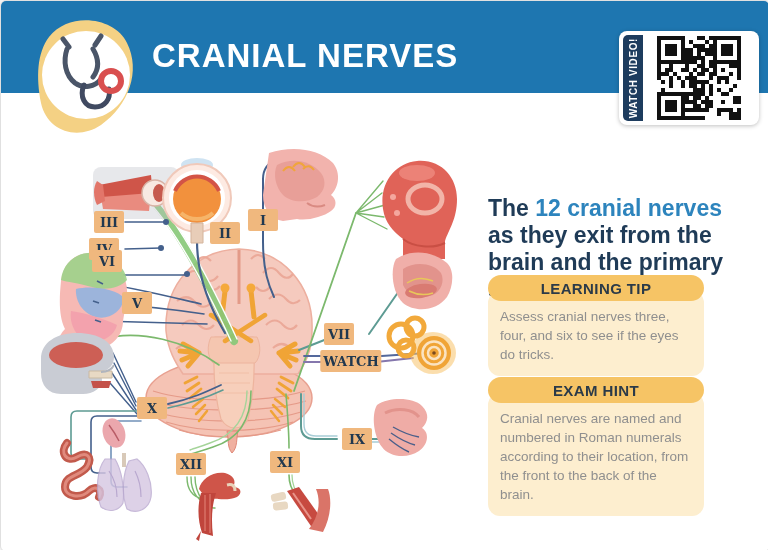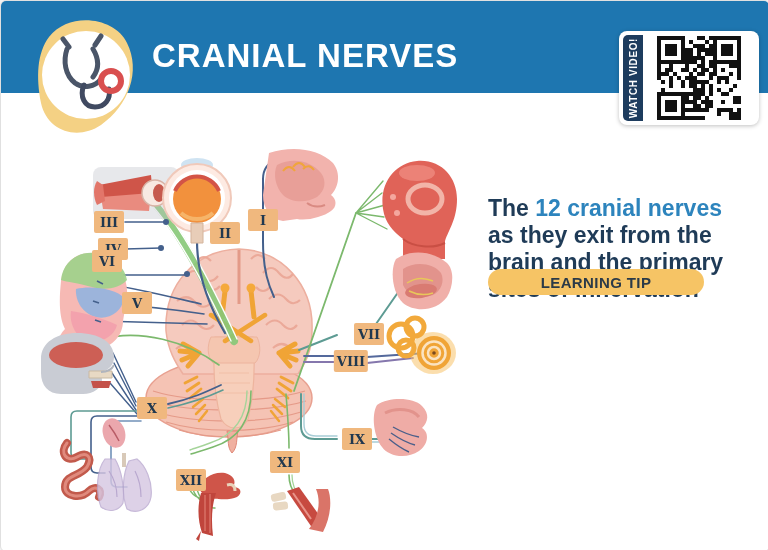--- a/index.html
+++ b/index.html
@@ -20,21 +20,21 @@
   
   .intro{position:absolute;left:487px;top:170px;width:258px;font-size:23px;line-height:27px;
          color:#1f3b57;font-weight:600;margin-top:24px;}
   .intro .hl{color:#2d84bd;font-weight:bold;}
   .tipbox{position:absolute;left:487px;width:216px;}
   .tipbox .pill{position:relative;z-index:2;background:#f6c465;border-radius:14px;height:26px;
                 display:flex;align-items:center;justify-content:center;font-weight:bold;
                 font-size:15px;color:#2b3a48;letter-spacing:.4px;}
   .tipbox .body{position:relative;z-index:1;margin-top:-10px;background:#fdeecf;border-radius:12px;
                 padding:16px 12px 12px 12px;font-size:13.5px;line-height:19px;color:#8f8f8f;}
-  #learning-tip{top:268px;border-radius:24px;}
+  #learning-tip{top:274px;border-radius:24px;}
   #exam-hint{top:376px;}
   
   #diagram{position:absolute;left:0;top:100px;width:480px;height:450px;}
   .nerve-label{position:absolute;transform:translate(-50%,-50%);background:#f0b87e;
                color:#21384f;font-family:"DejaVu Serif",serif;font-weight:bold;font-size:13px;
                min-width:30px;height:22px;display:flex;align-items:center;justify-content:center;
                border-radius:2px;padding:0 3px;box-sizing:border-box;z-index:5;}
 </style>
 </head>
 <body>
@@ -422,34 +422,39 @@
     <g>
       <rect x="270" y="392" width="15" height="8" rx="3" fill="#e8d8c2" transform="rotate(-12 277 396)"></rect>
       <rect x="272" y="401" width="15" height="8" rx="3" fill="#e8d8c2" transform="rotate(-6 279 405)"></rect>
       <path d="M286,390 L312,428 L323,421 L298,386 Z" fill="#c74a40"></path>
       <path d="M315,388 C320,400 318,415 308,428 L322,431 C330,416 331,398 327,388 Z" fill="#da7468"></path>
       <path d="M292,392 l18,26" stroke="#e8948a" stroke-width="2"></path>
     </g>
   </svg>
 
   <div class="nerve-label" style="left:108px;top:221px">III</div>
-  <div class="nerve-label" style="left:112px;top:248px">IV</div>
+  <div class="nerve-label" style="left:103px;top:248px">IV</div>
   <div class="nerve-label" style="left:106px;top:260px">VI</div>
   <div class="nerve-label" style="left:224px;top:232px">II</div>
   <div class="nerve-label" style="left:262px;top:219px">I</div>
   <div class="nerve-label" style="left:136px;top:302px">V</div>
-  <div class="nerve-label" style="left:368px;top:333px">VII</div>
-  <div class="nerve-label" style="left:350px;top:360px">VIII</div>
+  <div class="nerve-label" style="left:338px;top:333px">VII</div>
+  <div class="nerve-label" style="left:350px;top:360px">WATCH</div>
   <div class="nerve-label" style="left:151px;top:407px">X</div>
   <div class="nerve-label" style="left:356px;top:438px">IX</div>
-  <div class="nerve-label" style="left:190px;top:479px">XII</div>
+  <div class="nerve-label" style="left:190px;top:463px">XII</div>
   <div class="nerve-label" style="left:284px;top:461px">XI</div>
 
   <div class="intro">
     <span>The </span><span class="hl">12 cranial nerves</span><span> as they exit from the brain and the primary sites of innervation</span>
   </div>
 
   <div class="tipbox" id="learning-tip">
     <div class="pill">LEARNING TIP</div>
-  </div>
-
+    <div class="body">Assess cranial nerves three, four, and six to see if the eyes do tricks.</div>
+  </div>
+
+  <div class="tipbox" id="exam-hint">
+    <div class="pill">EXAM HINT</div>
+    <div class="body">Cranial nerves are named and numbered in Roman numerals according to their location, from the front to the back of the brain.</div>
+  </div>
 
 </div>
 
 </body></html>

